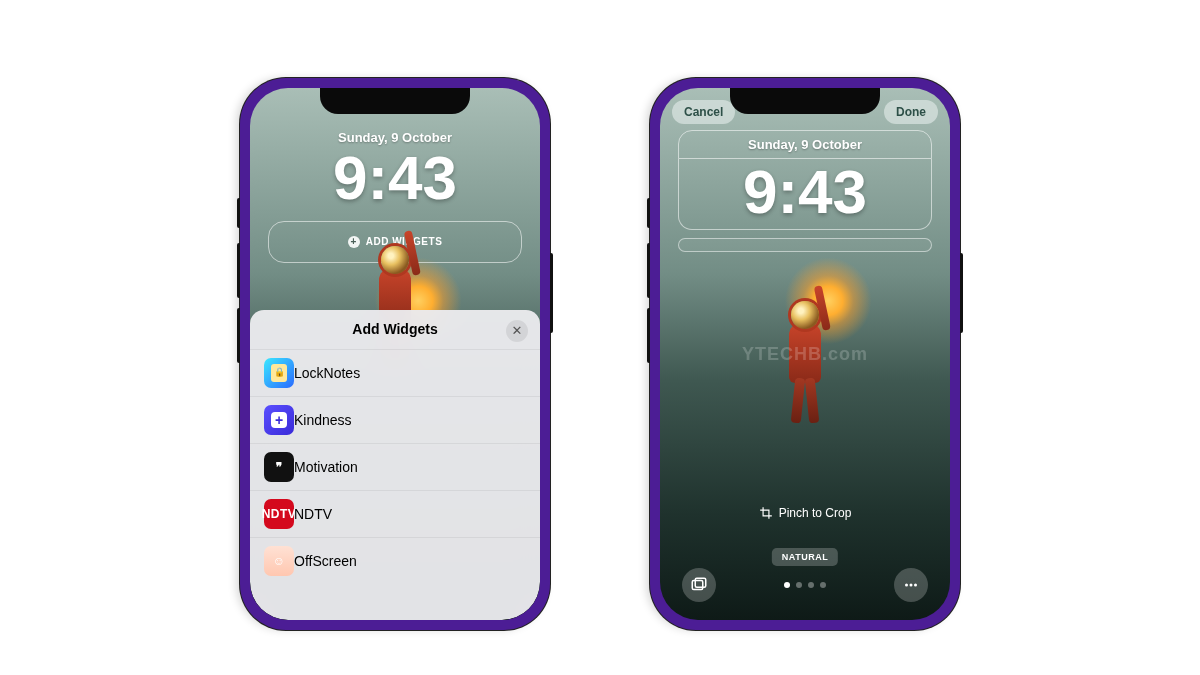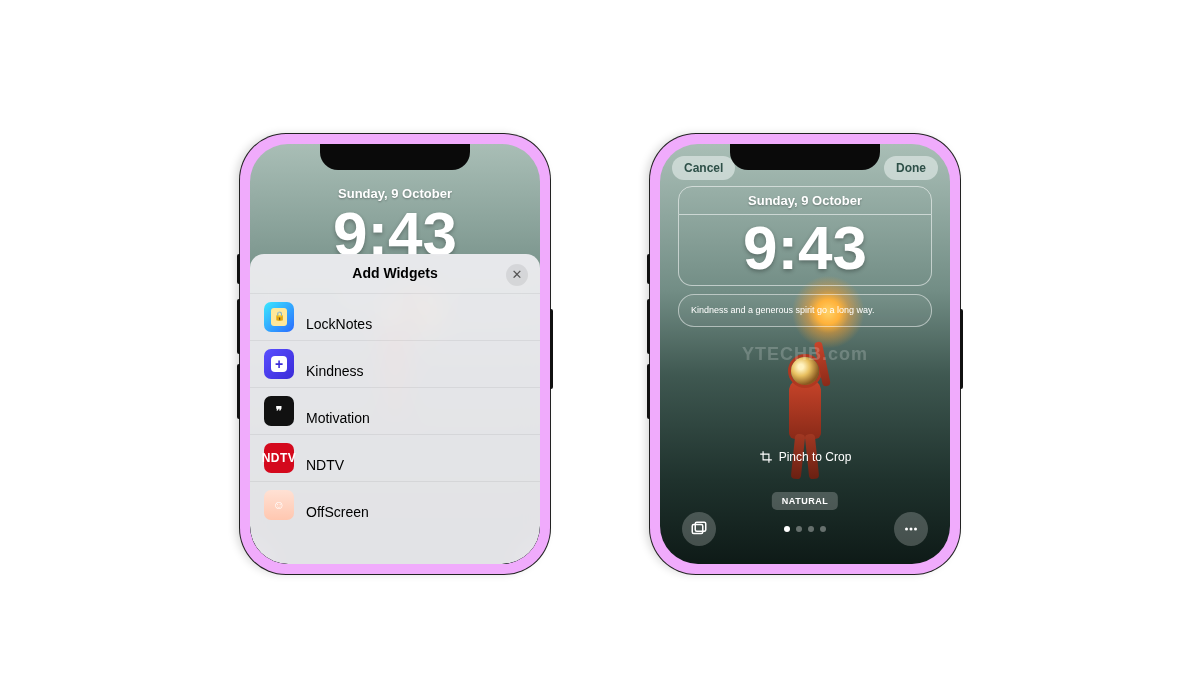--- a/index.html
+++ b/index.html
@@ -8,22 +8,22 @@
     height: 675px;
     background: #fff;
     font-family: -apple-system, BlinkMacSystemFont, "Helvetica Neue", sans-serif;
     display: flex;
     justify-content: center;
     align-items: center;
     gap: 100px;
   }
   .phone {
     width: 310px;
-    height: 440px;
-    background: #f0abfc;
+    height: 552px;
+    background: #4c1d95;
     border-radius: 46px;
     padding: 10px;
     position: relative;
     box-shadow: 0 0 0 1px #222,  -4px 0 8px rgba(0,0,0,.15);
     margin-top: 32px;
   }
   .phone::before, .phone::after {
     content:"";
     position:absolute;
     left:-3px;
@@ -142,21 +142,21 @@
   .sheet-close{
     position:absolute;right:12px;top:10px;
     width:22px;height:22px;border-radius:50%;
     background:rgba(0,0,0,.08);
     display:flex;align-items:center;justify-content:center;
     font-size:13px;color:#555;font-weight:400;
     cursor:pointer;
   }
   .sheet-list{}
   .sheet-row{
-    display:flex;align-items:flex-end;gap:12px;
+    display:flex;align-items:center;
     padding:8px 14px;
     border-bottom:1px solid rgba(0,0,0,.06);
     cursor:pointer;
   }
   .sheet-row .app-icon{
     width:30px;height:30px;border-radius:7px;
     flex:0 0 30px;
     display:flex;align-items:center;justify-content:center;
     font-size:12px;font-weight:700;color:#fff;
   }
@@ -329,21 +329,20 @@
 
     <div class="top-pills">
       <div class="pill">Cancel</div>
       <div class="pill">Done</div>
     </div>
 
     <div class="date-box">Sunday, 9 October</div>
     <div class="time-box">9:43</div>
 
     <div class="widgets-row">
-      <div class="widg">Kindness and a generous spirit go a long way.</div>
     </div>
 
     <div class="astronaut" style="top:235px;">
       <div class="body">
           <div class="head"></div>
           <div class="arm"></div>
           <div class="leg l"></div>
           <div class="leg r"></div>
         </div>
     </div>

